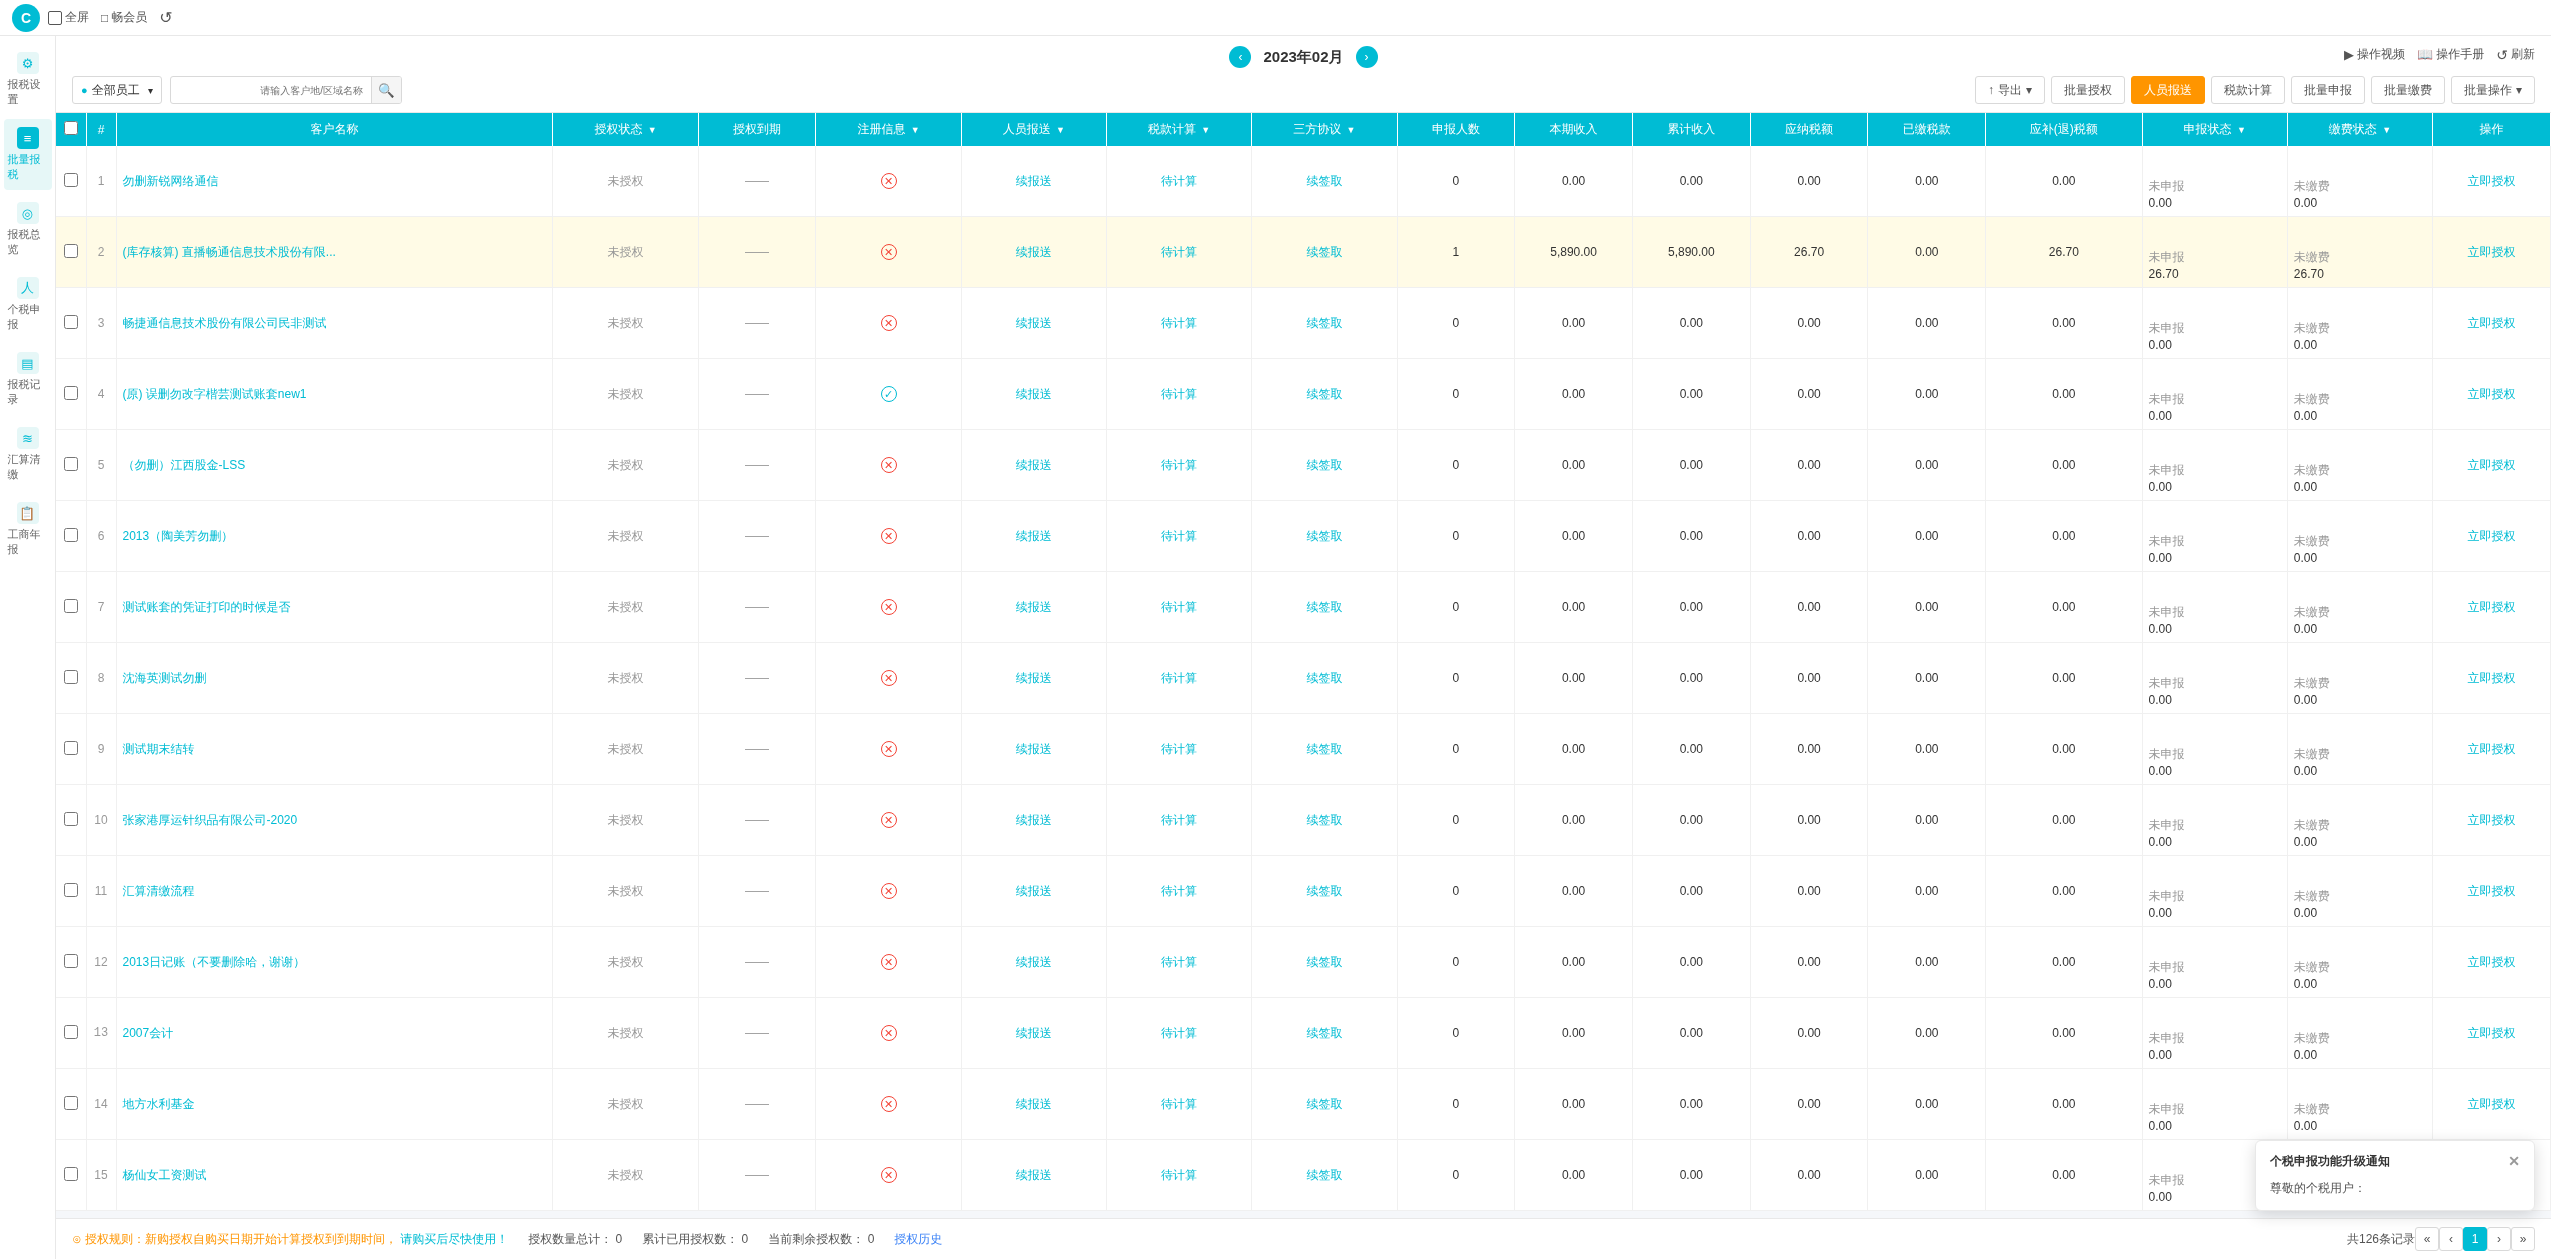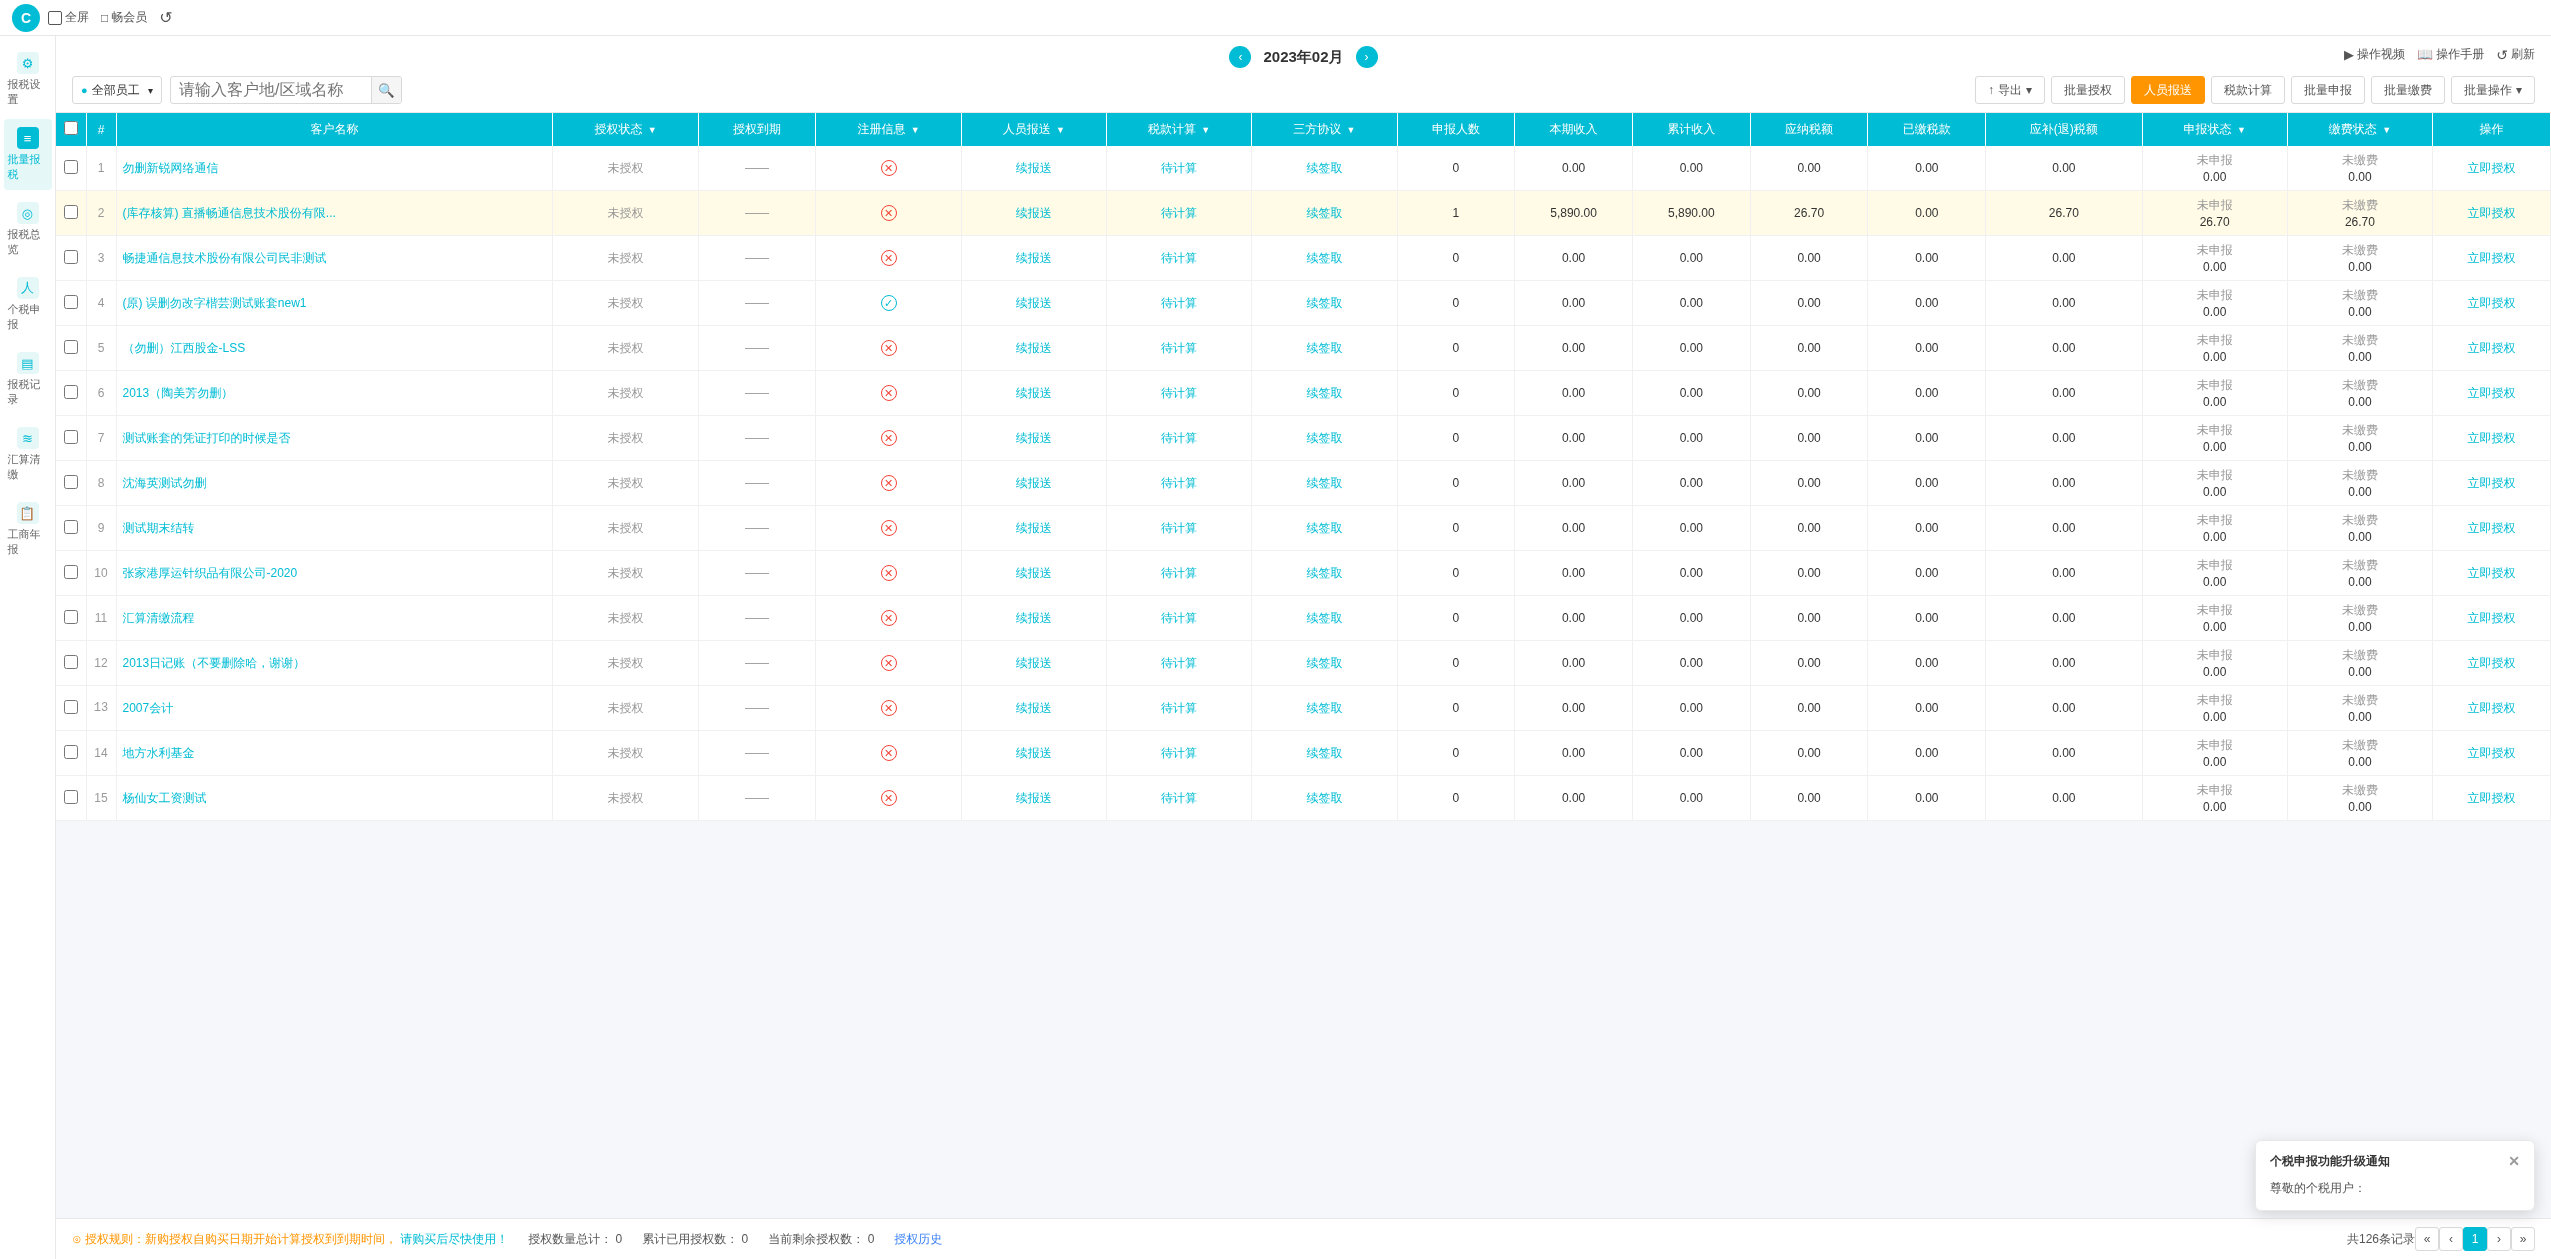--- a/index.html
+++ b/index.html
@@ -131,21 +131,21 @@
     }
     .search-input-wrap {
       display: flex; align-items: center;
       border: 1px solid #d9d9d9;
       border-radius: 3px;
       height: 28px;
       background: #fff;
       overflow: hidden;
     }
     .search-input-wrap input {
-      border: none; outline: none; padding: 0 8px; font-size: 16px; width: 200px;
+      border: none; outline: none; padding: 0 8px; font-size: 10px; width: 200px; text-align: right;
     }
     .search-btn {
       width: 30px; height: 28px;
       background: #f5f5f5;
       border: none; border-left: 1px solid #d9d9d9;
       cursor: pointer; display: flex; align-items: center; justify-content: center;
     }
     .toolbar-right-btns {
       margin-left: auto;
       display: flex; align-items: center; gap: 6px;
@@ -299,22 +299,23 @@
     .notification-body {
       color: #555;
       line-height: 1.7;
     }
     .notification-body .highlight { color: #00bcd4; }
 
     
     .two-line-cell {
       display: flex;
       flex-direction: column;
-      align-items: center;
+      align-items: flex-start;
       gap: 1px;
+      margin-top: 26px;
     }
   </style>
 </head>
 <body>
 
 <div class="top-nav">
   <div class="top-nav-logo">
     <span>C</span>
   </div>
   <div class="top-nav-right">

